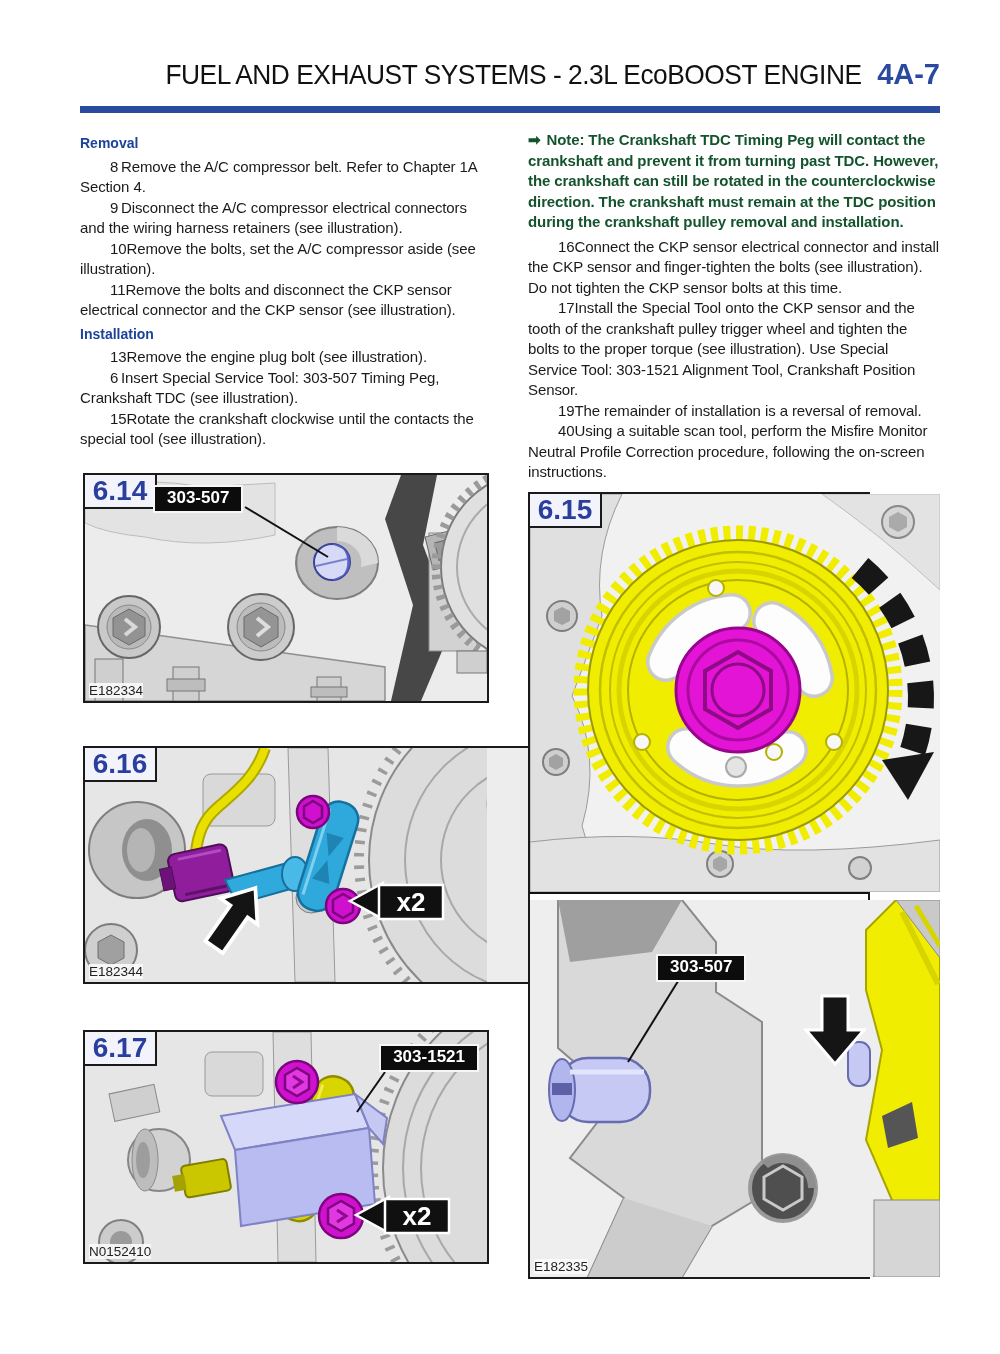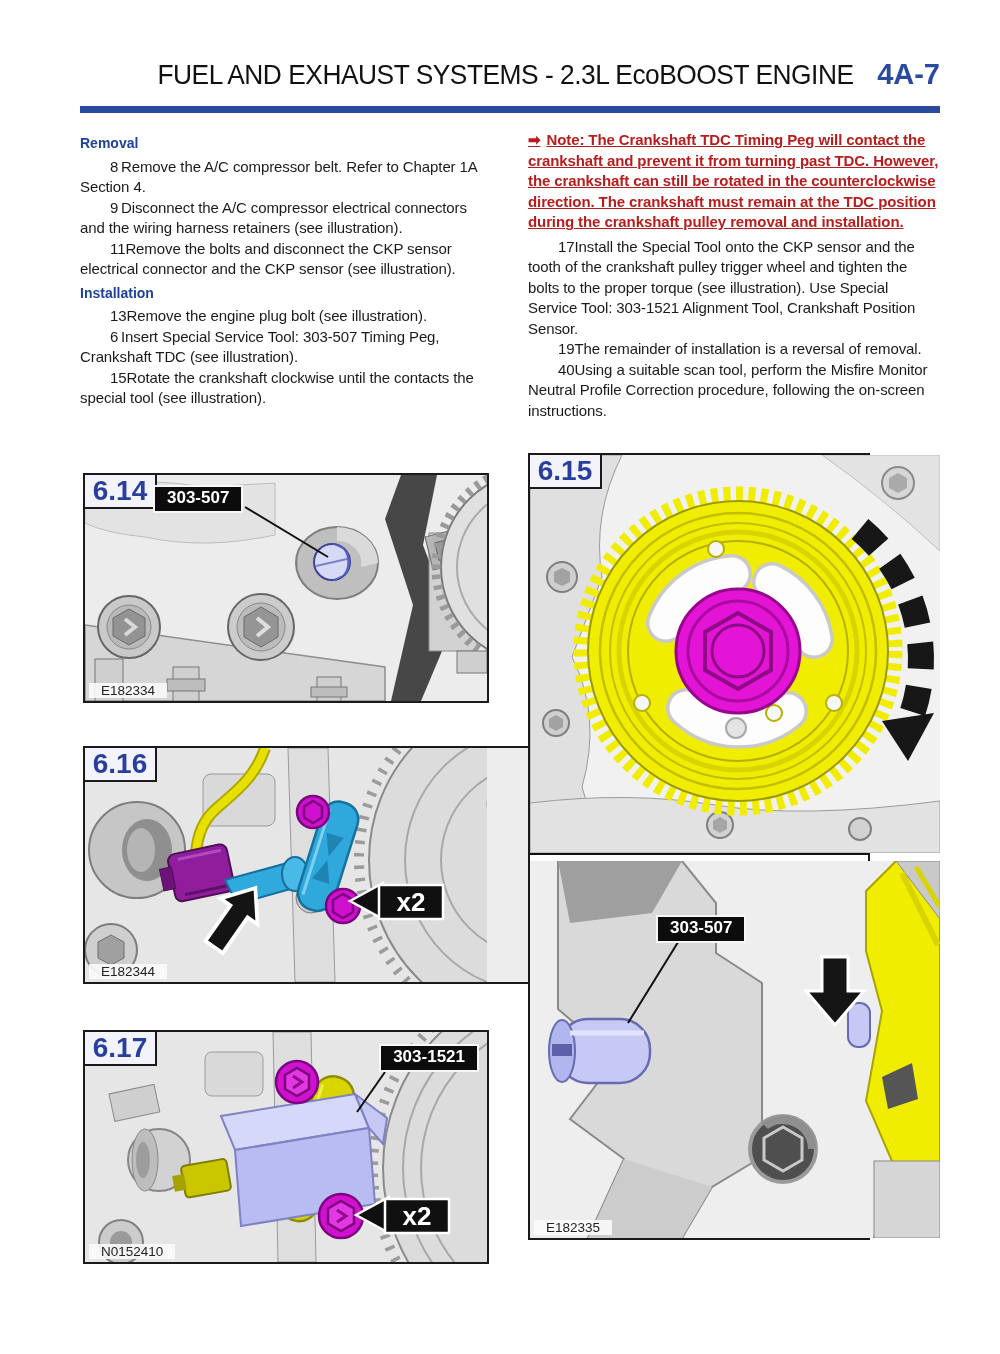--- a/index.html
+++ b/index.html
@@ -4,48 +4,48 @@
 <style>
   * { margin:0; padding:0; box-sizing:border-box; }
   html,body { background:#ffffff; }
   .page {
     position:relative; width:1000px; height:1354px; background:#fff;
     font-family:"Liberation Sans", sans-serif; color:#1a1a1a; overflow:hidden;
   }
   
   .header {
     position:absolute; left:80px; top:58px; width:860px;
-    display:flex; justify-content:flex-end; align-items:baseline; gap:24px;
+    display:flex; justify-content:flex-end; align-items:baseline; gap:16px;
   }
   .header .title {
     font-size:28px; letter-spacing:-0.5px; color:#111;
     transform:scaleX(0.94); transform-origin:right; white-space:nowrap;
   }
   .header .pagecode { font-size:29px; font-weight:bold; color:#2a4a9f; }
   .rule { position:absolute; left:80px; top:106px; width:860px; height:7px; background:#2a4a9f; }
   
   .col { position:absolute; top:130px; width:412px; font-size:15px; line-height:20.5px; }
   .col-left  { left:80px; }
   .col-right { left:528px; }
   h3.sect { font-size:14px; font-weight:bold; color:#1c4399; margin:3px 0 3px 0; }
   p.item { text-indent:15px; margin:0; letter-spacing:-0.1px; }
   p.item .num { display:inline-block; min-width:26px; }
-  p.note { font-weight:bold; color:#b91c1c; margin:0 0 4px 0; letter-spacing:-0.1px; line-height:20.5px;text-decoration:underline; }
+  p.note { font-weight:bold; color:#14532d; margin:0 0 4px 0; letter-spacing:-0.1px; line-height:20.5px; }
   p.note .note-arrow { padding-right:6px; }
   
   .fig { position:absolute; border:2px solid #1a1a1a; background:#ededed; }
   .fig svg.art { position:absolute; left:0; top:0; }
   .fignum {
     position:absolute; left:0; top:0; width:74px; height:36px; background:#f3f3fb;
     border:2px solid #1a1a1a; margin:-2px 0 0 -2px; color:#2a3f9d; font-weight:bold;
     font-size:28px; display:flex; align-items:center; justify-content:center; z-index:5;
   }
   .figcode {
     position:absolute; left:4px; bottom:3px; background:rgba(250,250,250,.9);
-    font-size:13.5px; color:#222; padding:0 12px; z-index:5;
+    font-size:13.5px; color:#222; padding:0 0; z-index:5;
   }
   .toollabel {
     position:absolute; background:#0c0c0c; color:#fff; font-weight:bold; font-size:17px;
     padding:1px 12px 3px 12px; z-index:5; white-space:nowrap; box-shadow:0 0 0 2px #f7f7f7;
   }
   .qty { position:absolute; z-index:5; }
   .divider615 { position:absolute; left:0; width:100%; height:8px; background:#fff; border-top:2px solid #111; z-index:4; }
 </style>
 </head>
 <body>
@@ -55,29 +55,31 @@
   <div class="header">
     <span class="title">FUEL AND EXHAUST SYSTEMS - 2.3L EcoBOOST ENGINE</span>
     <span class="pagecode">4A-7</span>
   </div>
   <div class="rule"></div>
 
   <div class="col col-left">
     <h3 class="sect">Removal</h3>
     <p class="item"><span class="num">8</span><span>Remove the A/C compressor belt. Refer to Chapter 1A Section 4.</span></p>
     <p class="item"><span class="num">9</span><span>Disconnect the A/C compressor electrical connectors and the wiring harness retainers (see illustration).</span></p>
+    <p class="item"><span class="num">10</span><span>Remove the bolts, set the A/C compressor aside (see illustration).</span></p>
     <p class="item"><span class="num">11</span><span>Remove the bolts and disconnect the CKP sensor electrical connector and the CKP sensor (see illustration).</span></p>
     <h3 class="sect">Installation</h3>
     <p class="item"><span class="num">13</span><span>Remove the engine plug bolt (see illustration).</span></p>
     <p class="item"><span class="num">6</span><span>Insert Special Service Tool: 303-507 Timing Peg, Crankshaft TDC (see illustration).</span></p>
     <p class="item"><span class="num">15</span><span>Rotate the crankshaft clockwise until the contacts the special tool (see illustration).</span></p>
   </div>
 
   <div class="col col-right">
     <p class="note"><span class="note-arrow">➡</span><span>Note: The Crankshaft TDC Timing Peg will contact the crankshaft and prevent it from turning past TDC. However, the crankshaft can still be rotated in the counterclockwise direction. The crankshaft must remain at the TDC position during the crankshaft pulley removal and installation.</span></p>
+    <p class="item"><span class="num">16</span><span>Connect the CKP sensor electrical connector and install the CKP sensor and finger-tighten the bolts (see illustration). Do not tighten the CKP sensor bolts at this time.</span></p>
     <p class="item"><span class="num">17</span><span>Install the Special Tool onto the CKP sensor and the tooth of the crankshaft pulley trigger wheel and tighten the bolts to the proper torque (see illustration). Use Special Service Tool: 303-1521 Alignment Tool, Crankshaft Position Sensor.</span></p>
     <p class="item"><span class="num">19</span><span>The remainder of installation is a reversal of removal.</span></p>
     <p class="item"><span class="num">40</span><span>Using a suitable scan tool, perform the Misfire Monitor Neutral Profile Correction procedure, following the on-screen instructions.</span></p>
   </div>
 
   <figure class="fig" style="left:83px; top:473px; width:406px; height:230px;">
     <svg class="art" width="402" height="226" viewBox="0 0 402 226">
       <rect width="402" height="226" fill="#ececec"></rect>
       <path d="M0 10 Q60 2 120 12 L190 8 L190 60 Q120 75 60 62 Q20 58 0 48 Z" fill="#e3e3e3" stroke="#bdbdbd"></path>
       <path d="M0 150 L300 192 L300 226 L0 226 Z" fill="#d6d6d6" stroke="#8f8f8f" stroke-width="1.5"></path>
@@ -252,21 +254,21 @@
     <figcaption class="fignum">6.17</figcaption>
     <div class="toollabel" style="right:10px; top:14px;">303-1521</div>
     <svg class="qty" style="left:268px; top:158px;" width="100" height="50">
       <polygon points="3,25 36,7 36,43" fill="#101010" stroke="#fff" stroke-width="2.5"></polygon>
       <rect x="32" y="9" width="64" height="34" fill="#101010" stroke="#fff" stroke-width="2.5"></rect>
       <text x="64" y="35" text-anchor="middle" fill="#fff" font-size="26" font-weight="bold" font-family="Liberation Sans, sans-serif">x2</text>
     </svg>
     <div class="figcode">N0152410</div>
   </figure>
 
-  <figure class="fig" style="left:528px; top:453px; width:342px; height:787px;">
+  <figure class="fig" style="left:528px; top:492px; width:342px; height:787px;">
 
     <svg class="art" width="410" height="398" viewBox="0 0 410 398" style="top:0;">
       <rect width="410" height="398" fill="#f1f1f1"></rect>
       <path d="M0 0 L92 0 Q62 60 72 122 L42 202 Q72 262 52 332 L72 398 L0 398 Z" fill="#e0e0e0" stroke="#9a9a9a"></path>
       <g transform="translate(32,122)">
           <circle r="15" fill="#cfcfcf" stroke="#7e7e7e" stroke-width="2"></circle>
           <polygon points="-8,-5 0,-9 8,-5 8,5 0,9 -8,5" fill="#a2a2a2"></polygon>
         </g>
       <g transform="translate(26,268)">
           <circle r="13" fill="#cfcfcf" stroke="#7e7e7e" stroke-width="2"></circle>

